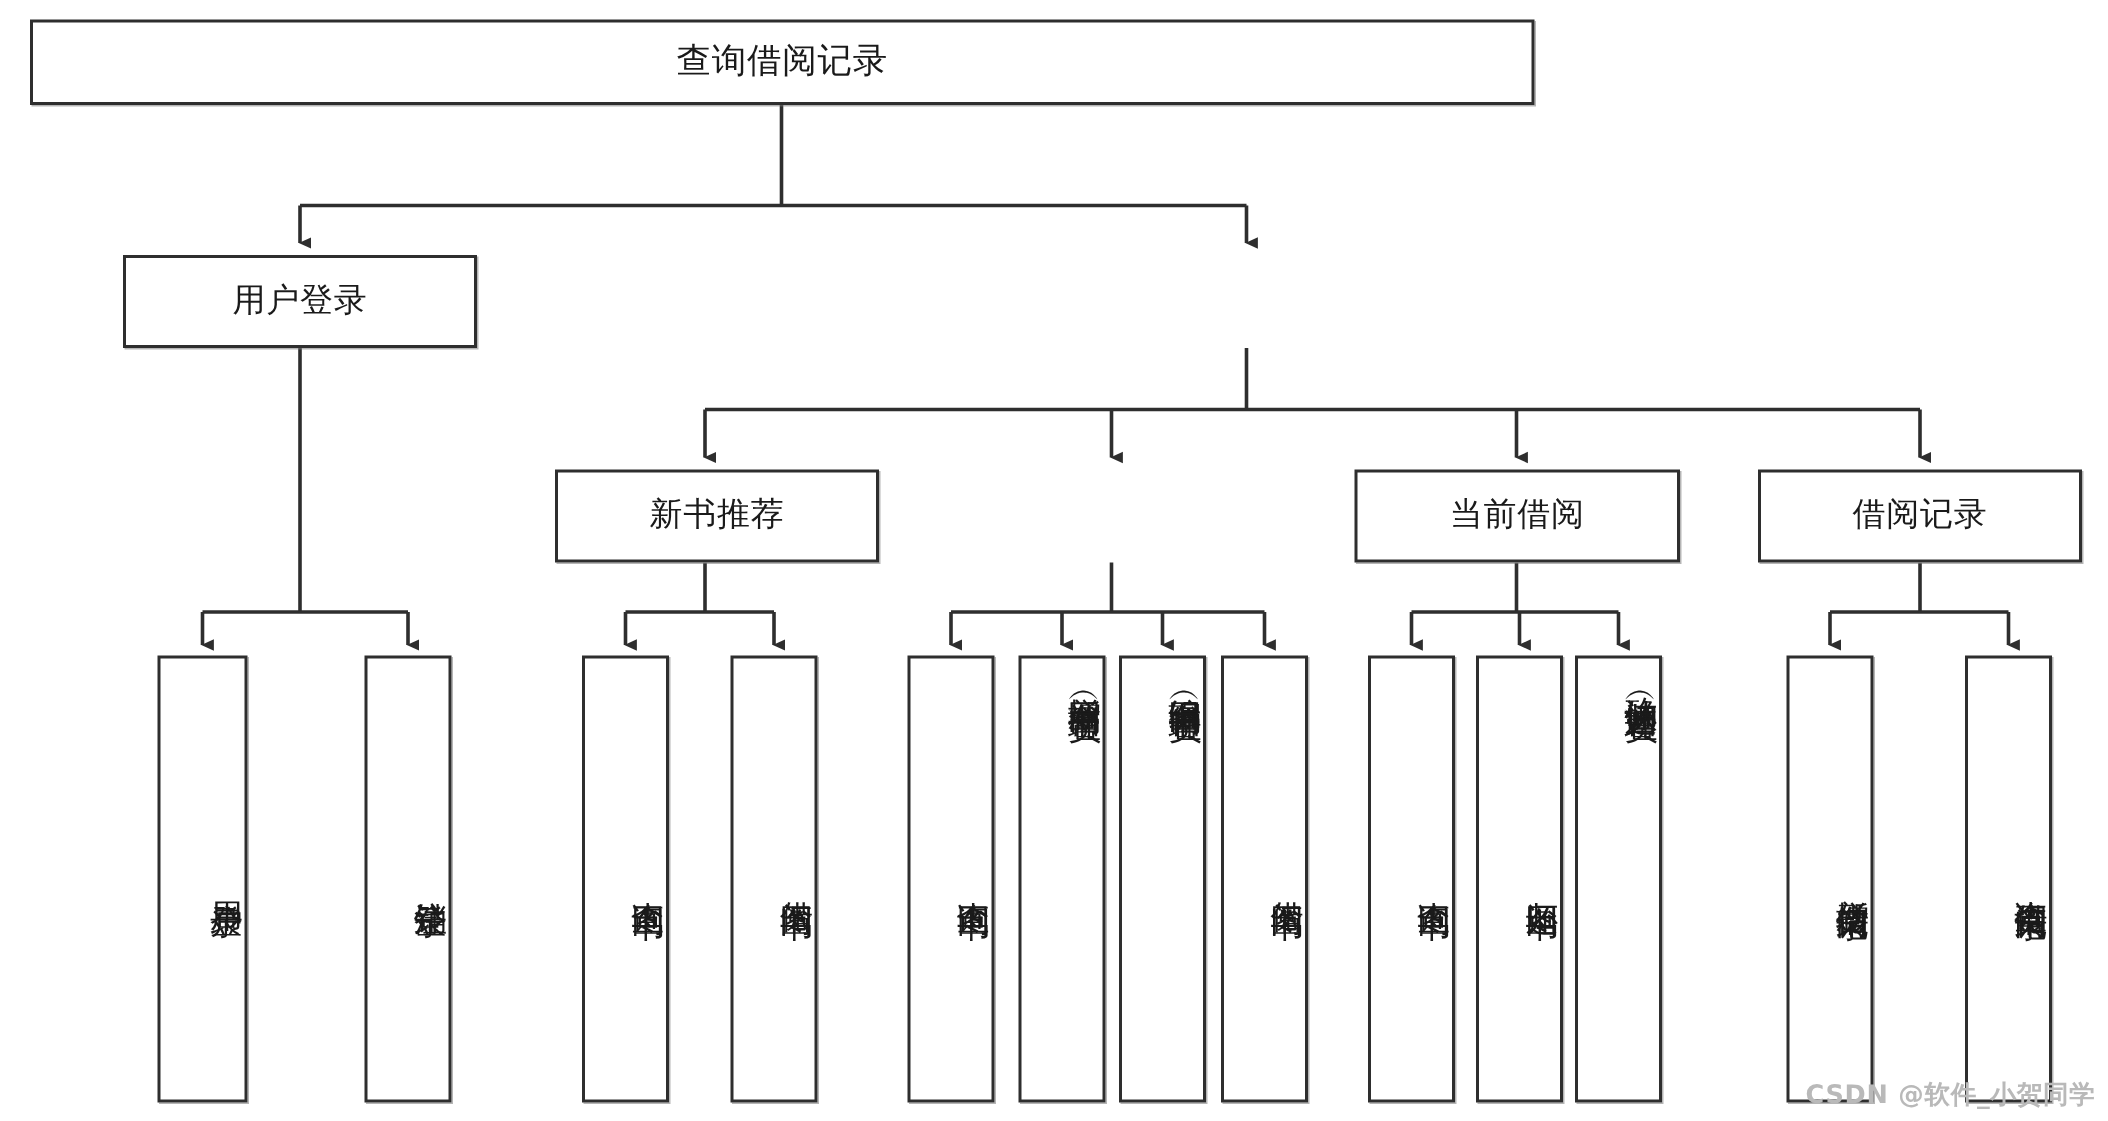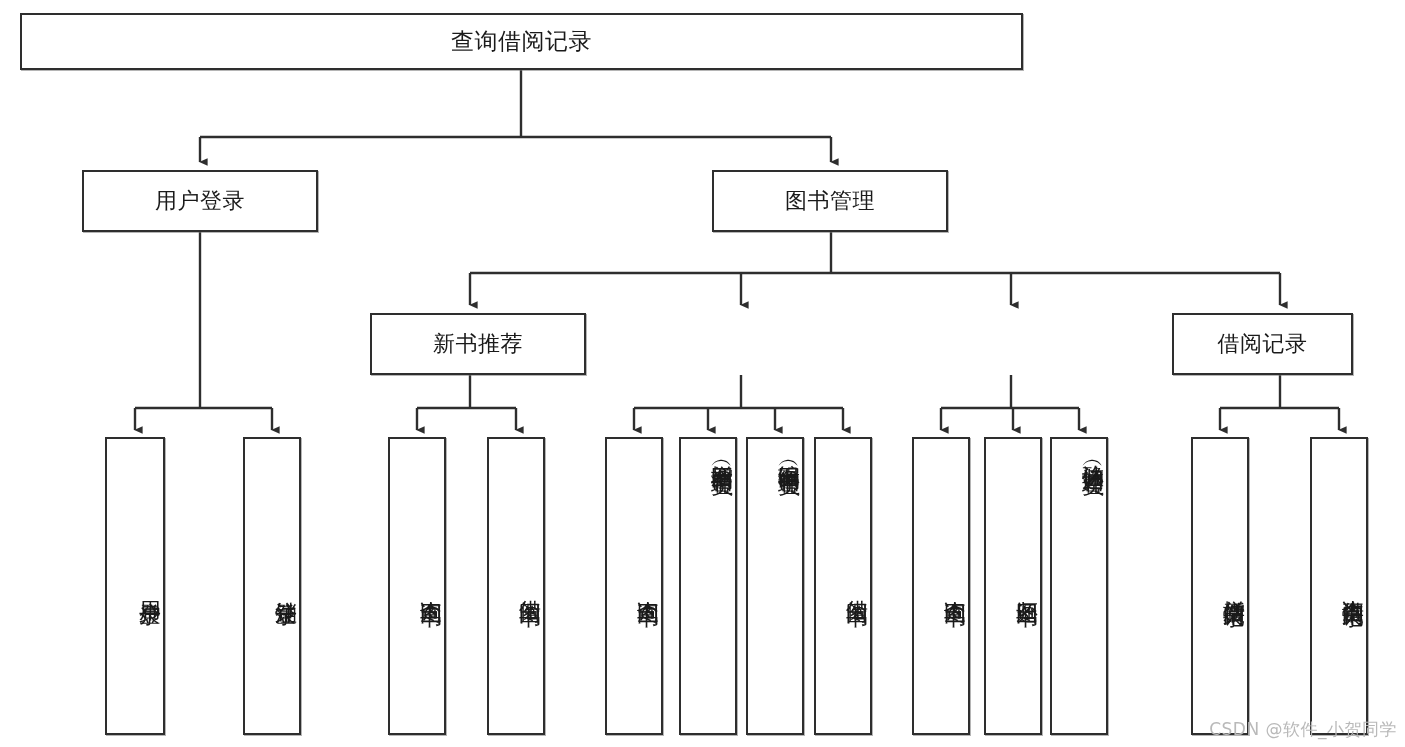--- a/index.html
+++ b/index.html
@@ -68,20 +68,21 @@
   }
   .watermark {
     position: absolute;
     right: 8px;
     bottom: 6px;
     font-size: 17px;
     color: #b9b9b9;
     letter-spacing: 0.5px;
     white-space: nowrap;
     user-select: none;
+    font-weight: bold;
   }
 </style>
 </head>
 <body>
 
 <div id="canvas">
 
   <svg class="edges" viewBox="0 0 1405 747">
     <defs>
       <marker id="arrow" markerWidth="9" markerHeight="9" refX="4.2" refY="7.6" orient="auto" markerUnits="userSpaceOnUse">
@@ -132,28 +133,28 @@
     </g>
   </svg>
 
   <div class="node horiz root" style="left:20px; top:13px; width:1003px; height:57px;">
     <span class="label">查询借阅记录</span>
   </div>
 
   <div class="node horiz" style="left:82px; top:170px; width:236px; height:62px;">
     <span class="label">用户登录</span>
   </div>
-  <div class="node horiz" style="left:712px; top:170px; width:236px; height:62px;">
-    <span class="label">图书管理</span>
-  </div>
 
   <div class="node horiz" style="left:370px; top:313px; width:216px; height:62px;">
     <span class="label">新书推荐</span>
   </div>
-  <div class="node horiz" style="left:1172px; top:313px; width:181px; height:62px;">
+  <div class="node horiz" style="left:903px; top:313px; width:217px; height:62px;">
+    <span class="label">当前借阅</span>
+  </div>
+  <div class="node horiz" style="left:1172px; top:313px; width:216px; height:62px;">
     <span class="label">借阅记录</span>
   </div>
 
   <div class="node vert pad-center" style="left:105px; top:437px; width:60px; height:298px;">
     <span class="label">用户登录</span>
   </div>
   <div class="node vert pad-center" style="left:243px; top:437px; width:58px; height:298px;">
     <span class="label">注销登录</span>
   </div>
   <div class="node vert pad-center" style="left:388px; top:437px; width:58px; height:298px;">

